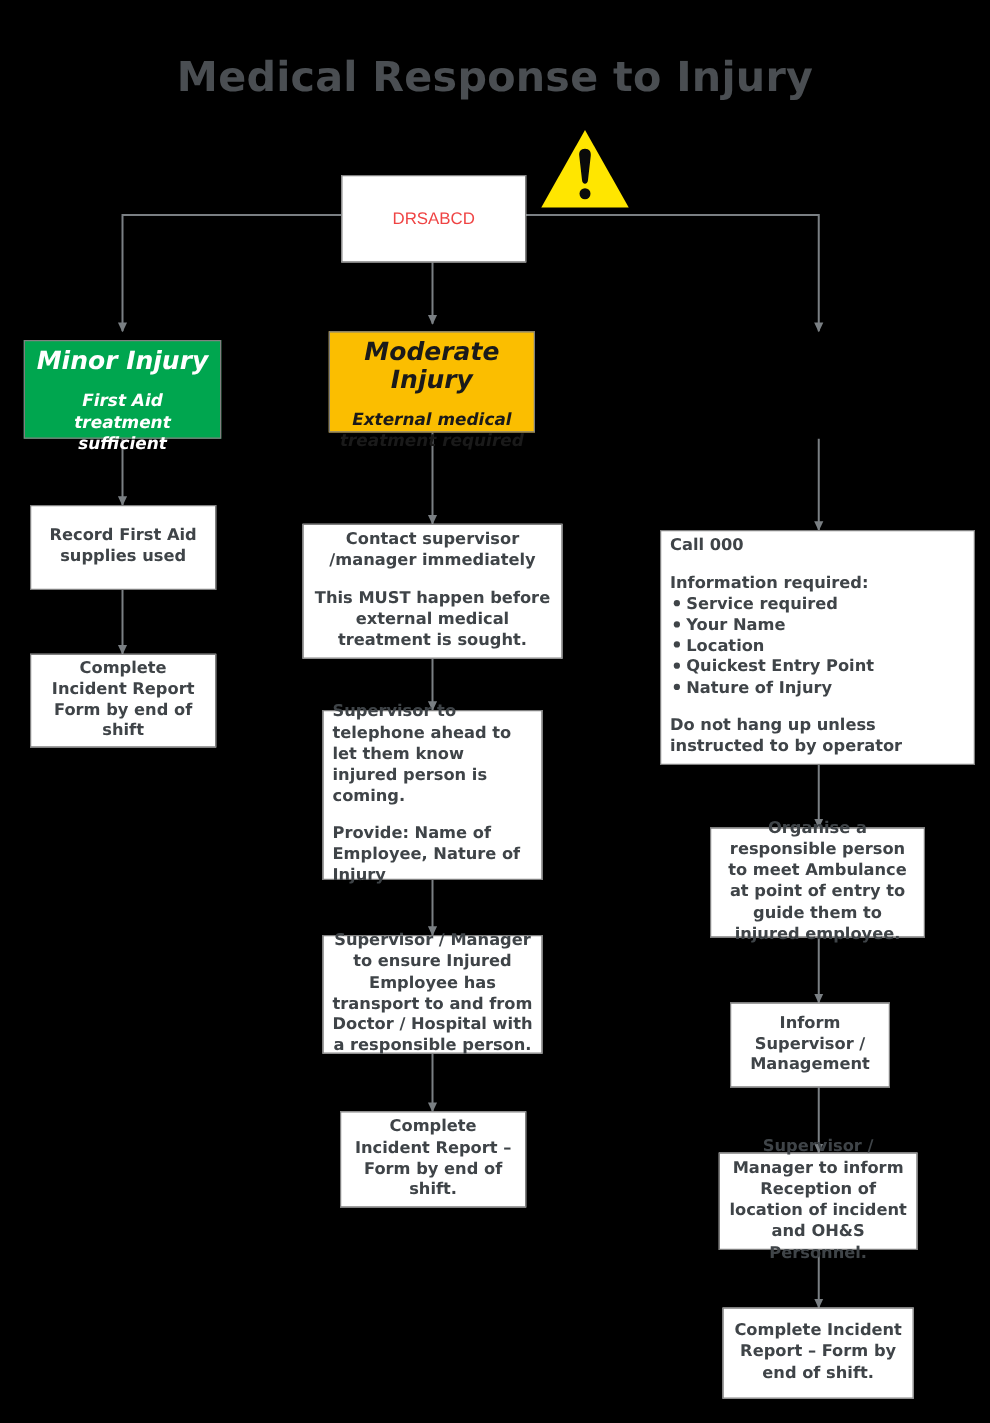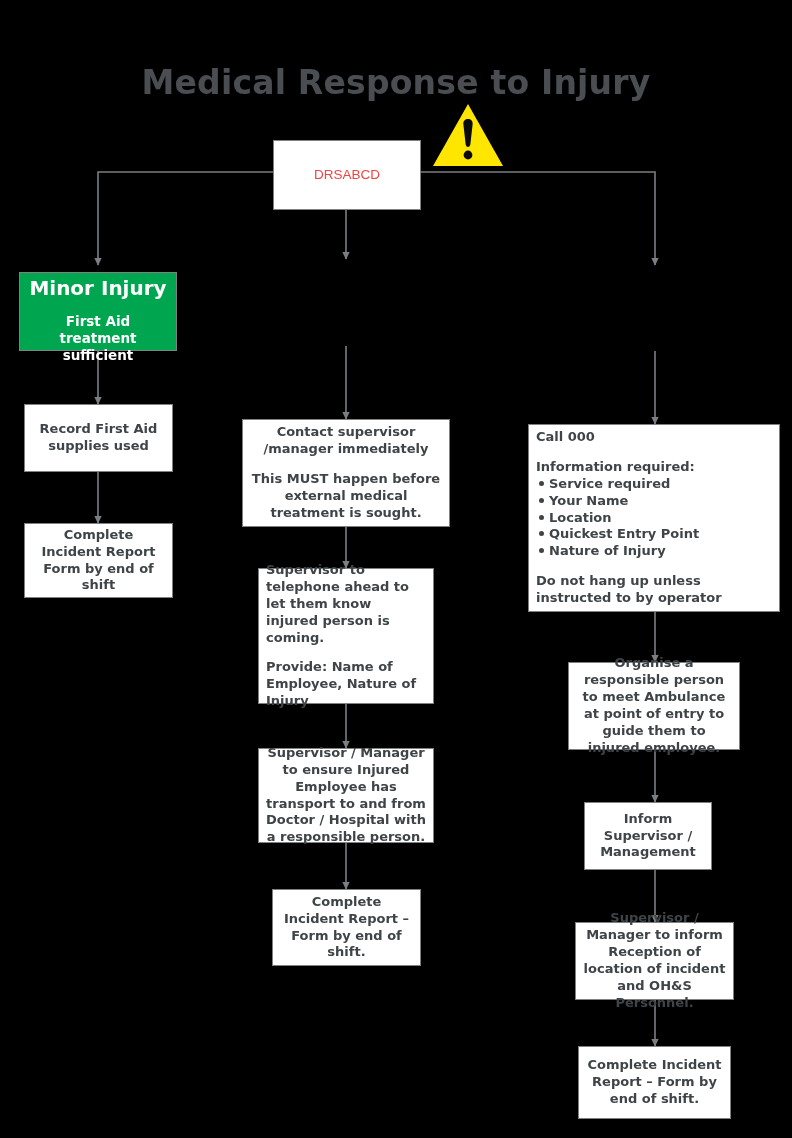--- a/index.html
+++ b/index.html
@@ -28,21 +28,20 @@
     position: absolute;
     left: 0;
     top: 42px;
     width: 792px;
     text-align: center;
     color: #4a4e52;
     font-size: 33px;
     font-weight: bold;
     letter-spacing: 0.2px;
     font-family: "DejaVu Sans", sans-serif;
-    margin-top: 21px;
   }
 
   
   #connectors {
     position: absolute;
     left: 0; top: 0;
     width: 792px;
     height: 1138px;
     pointer-events: none;
   }
@@ -76,20 +75,21 @@
   .cat {
     position: absolute;
     box-sizing: border-box;
     border: 1px solid #808080;
     display: flex;
     flex-direction: column;
     justify-content: flex-start;
     align-items: center;
     text-align: center;
     font-family: "DejaVu Sans", sans-serif;
+    font-style: italic;
   }
   .cat .head {
     font-size: 20px;
     font-weight: bold;
     line-height: 1.1;
     margin-top: 4px;
   }
   .cat .sub {
     font-size: 13.5px;
     font-weight: bold;
@@ -171,20 +171,24 @@
 
   <div class="node plain center" style="left:273px; top:140px; width:148px; height:70px;">
     <span class="txt">DRSABCD</span>
   </div>
 
   <div class="cat green" style="left:19px; top:272px; width:158px; height:79px;">
     <span class="head">Minor Injury</span>
     <span class="sub">First Aid treatment sufficient</span>
   </div>
 
+  <div class="cat amber" style="left:263px; top:265px; width:165px; height:81px;">
+    <span class="head">Moderate Injury</span>
+    <span class="sub">External medical treatment required</span>
+  </div>
 
 
   <div class="node center" style="left:24px; top:404px; width:149px; height:68px;">
     <span class="txt">Record First Aid supplies used</span>
   </div>
 
   <div class="node center" style="left:24px; top:523px; width:149px; height:75px;">
     <span class="txt">Complete Incident Report Form by end of shift</span>
   </div>
 

